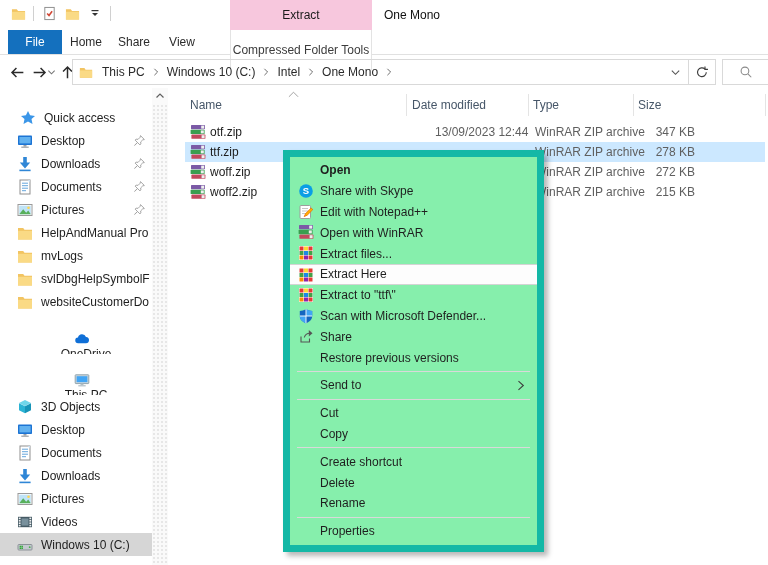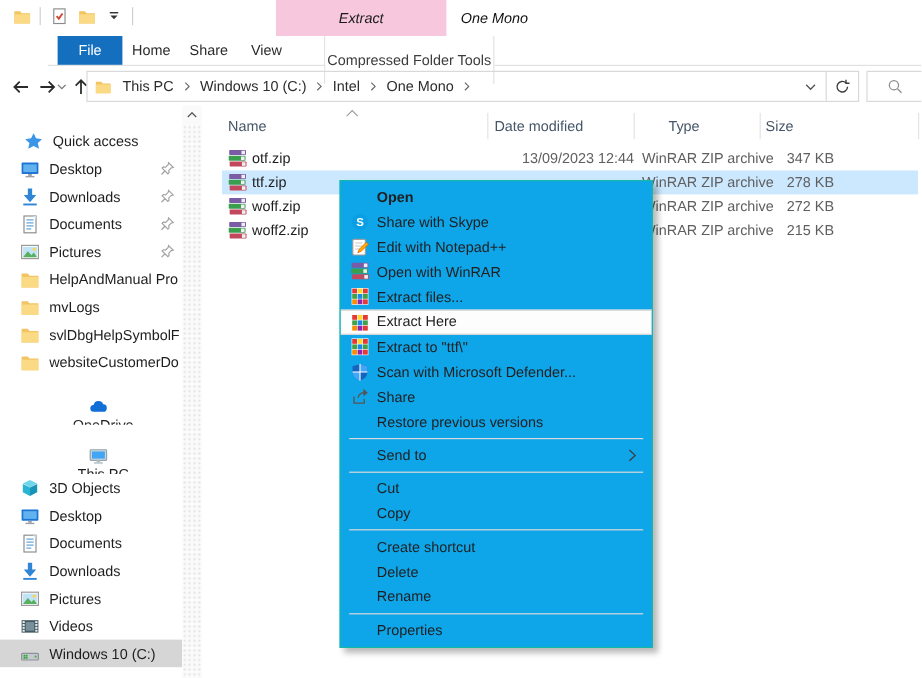--- a/index.html
+++ b/index.html
@@ -1,27 +1,27 @@
 <!DOCTYPE html>
 <html><head>
 <meta charset="utf-8">
 <style>
   html,body{margin:0;padding:0;background:#fff;}
   .app{position:relative;width:768px;height:565px;overflow:hidden;background:#fff;
        font-family:"Liberation Sans",sans-serif;font-size:12px;color:#1c1c1c;-webkit-font-smoothing:antialiased;}
   
-  .titlebar{position:relative;height:30px;font-style:italic;}
+  .titlebar{position:relative;height:30px;}
   .qat{position:absolute;left:10px;top:5px;display:flex;align-items:center;gap:7px;}
   .qat .sep{width:1px;height:15px;background:#d0d0d0;}
   .qicon{width:16px;height:16px;display:flex;align-items:center;justify-content:center;}
   .pink-banner{position:absolute;left:230px;top:0;width:142px;height:30px;background:#f7c7dd;
                display:flex;align-items:center;justify-content:center;color:#1a1a1a;}
   .win-title{position:absolute;left:384px;top:8px;color:#111;}
   
-  .tabsrow{position:relative;height:24px;border-bottom:1px solid #e1e1e1;display:flex;align-items:stretch;padding-left:8px;margin-left:40px;}
+  .tabsrow{position:relative;height:24px;border-bottom:1px solid #e1e1e1;display:flex;align-items:stretch;padding-left:8px;}
   .rtab{display:flex;align-items:center;justify-content:center;color:#2b2b2b;cursor:default;}
   .rtab.file{width:54px;background:#1470be;color:#fff;}
   .rtab.plain{width:48px;}
   .rtab.ctx{position:absolute;left:230px;top:0;width:140px;height:40px;background:#fff;
             border-left:1px solid #e3e3e3;border-right:1px solid #e3e3e3;color:#3c3c3c;}
   
   .addrrow{position:relative;height:33px;}
   .navbtn{position:absolute;top:5px;width:22px;height:24px;display:flex;align-items:center;justify-content:center;}
   .crumbbox{position:absolute;left:72px;top:4px;width:644px;height:26px;border:1px solid #d9d9d9;
             display:flex;align-items:center;box-sizing:border-box;}
@@ -54,22 +54,22 @@
   .sortcaret{position:absolute;left:103px;top:-3px;}
   .frow{position:absolute;left:0;right:3px;height:20px;}
   .frow.sel{background:#cce8ff;}
   .fcell{position:absolute;top:3px;white-space:nowrap;}
   .ficon{position:absolute;left:5px;top:2px;width:16px;height:16px;}
   .fname{left:25px;color:#1c1c1c;}
   .fdate{left:250px;color:#5f5f5f;}
   .ftype{left:350px;color:#5f5f5f;}
   .fsize{left:430px;width:80px;text-align:right;color:#5f5f5f;}
   
-  .ctxmenu{position:absolute;left:283px;top:150px;width:261px;background:#0ea5e9;
-           border:1px solid #14b8a6;box-sizing:border-box;padding:3px 0;
+  .ctxmenu{position:absolute;left:283px;top:150px;width:261px;background:#86efac;
+           border:7px solid #14b8a6;box-sizing:border-box;padding:3px 0;
            box-shadow:4px 4px 5px rgba(0,0,0,.28);}
   .mi{position:relative;height:20.8px;display:flex;align-items:center;padding-left:30px;color:#1f1f1f;}
   .mi.bold{font-weight:bold;}
   .mi .micon{position:absolute;left:8px;top:2px;width:16px;height:16px;display:flex;}
   .mi .sub{position:absolute;right:10px;top:4px;display:flex;}
   .mi.hover{background:#fdfdfd;border-top:1px solid #d4d4d4;border-bottom:1px solid #d4d4d4;height:18.8px;}
   .msep{border-top:1px solid #d9d9d9;margin:3px 7px;}
   svg{display:block;}
 </style>
 </head>
@@ -429,21 +429,21 @@
       <div class="upbtn">
           <svg width="10" height="10" viewBox="0 0 10 10">
             <path d="M1.5 6.5L5 3l3.5 3.5" stroke="#606060" stroke-width="1.2" fill="none"></path>
           </svg>
         </div>
     </div>
     <div class="filearea">
       <div class="hdr" id="hdr">
           <span class="hcell" style="left: 5px;">Name</span>
           <span class="hcell" style="left: 227px;">Date modified</span>
-          <span class="hcell" style="left: 348px; margin-left: 24px;">Type</span>
+          <span class="hcell" style="left: 348px;">Type</span>
           <span class="hcell" style="left: 453px;">Size</span>
           <span class="hdiv" style="left: 221px;"></span>
           <span class="hdiv" style="left: 343px;"></span>
           <span class="hdiv" style="left: 448px;"></span>
           <span class="hdiv" style="left: 580px;"></span>
           <span class="sortcaret">
             <svg width="11" height="7" viewBox="0 0 12 7">
               <path d="M1 6l5-5 5 5" stroke="#9a9a9a" fill="none"></path>
             </svg>
           </span>

